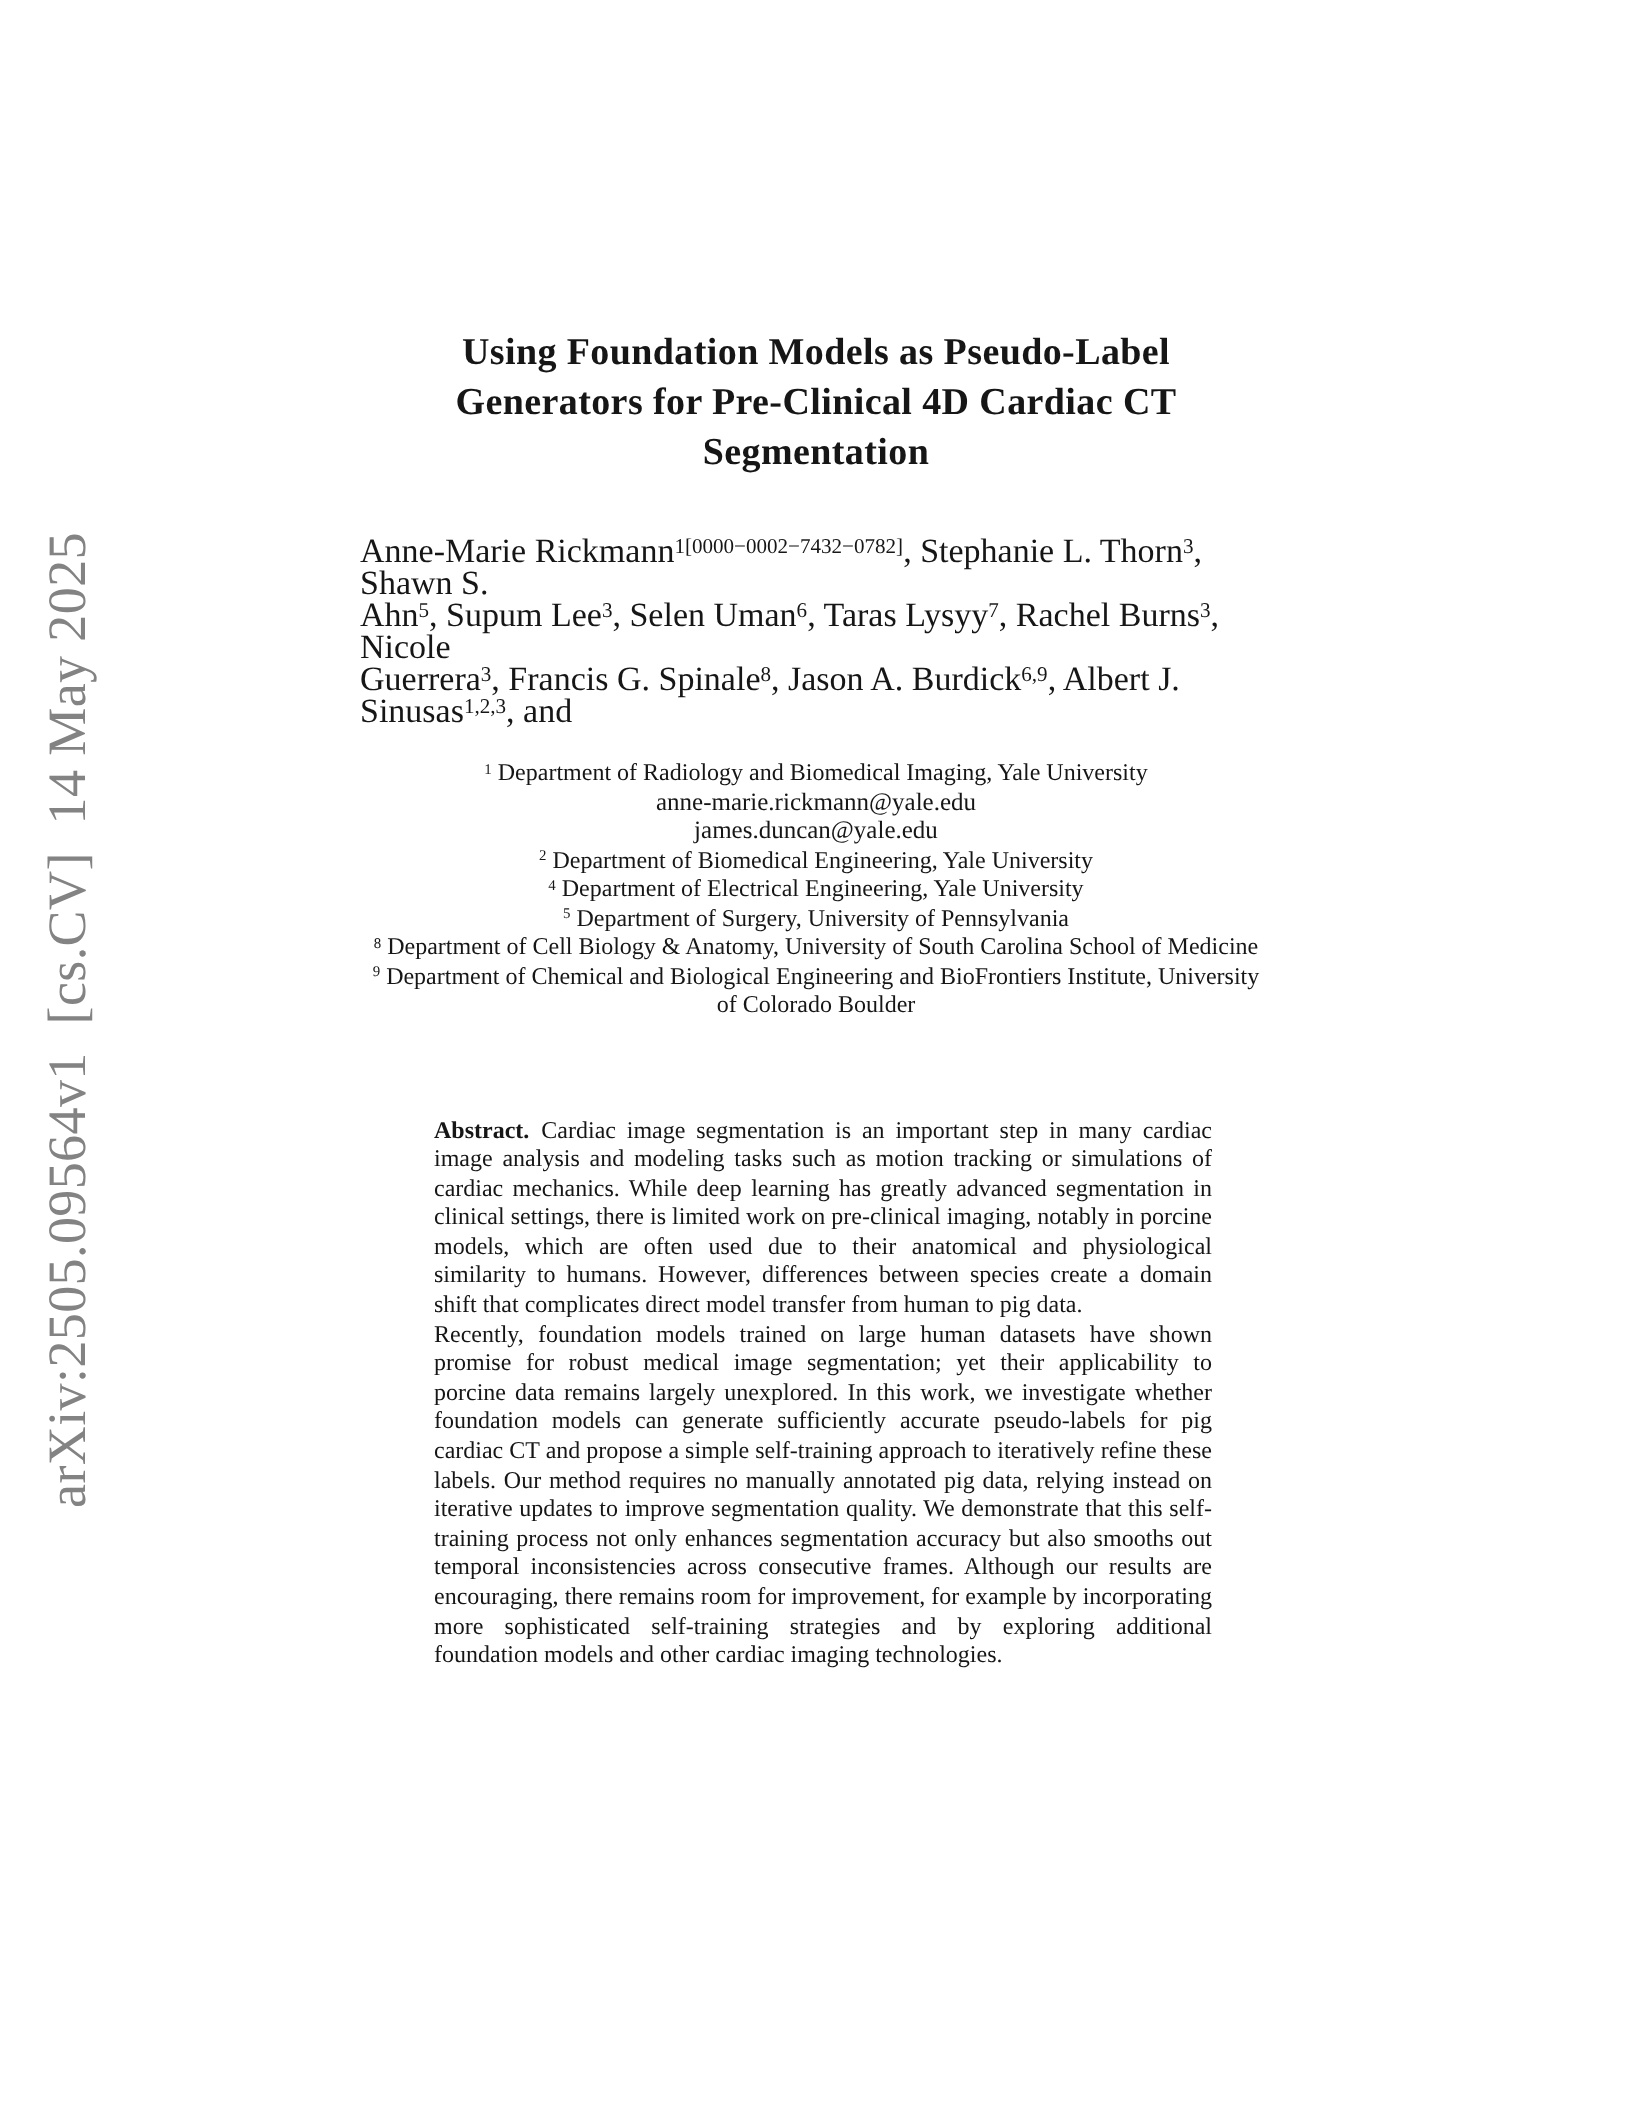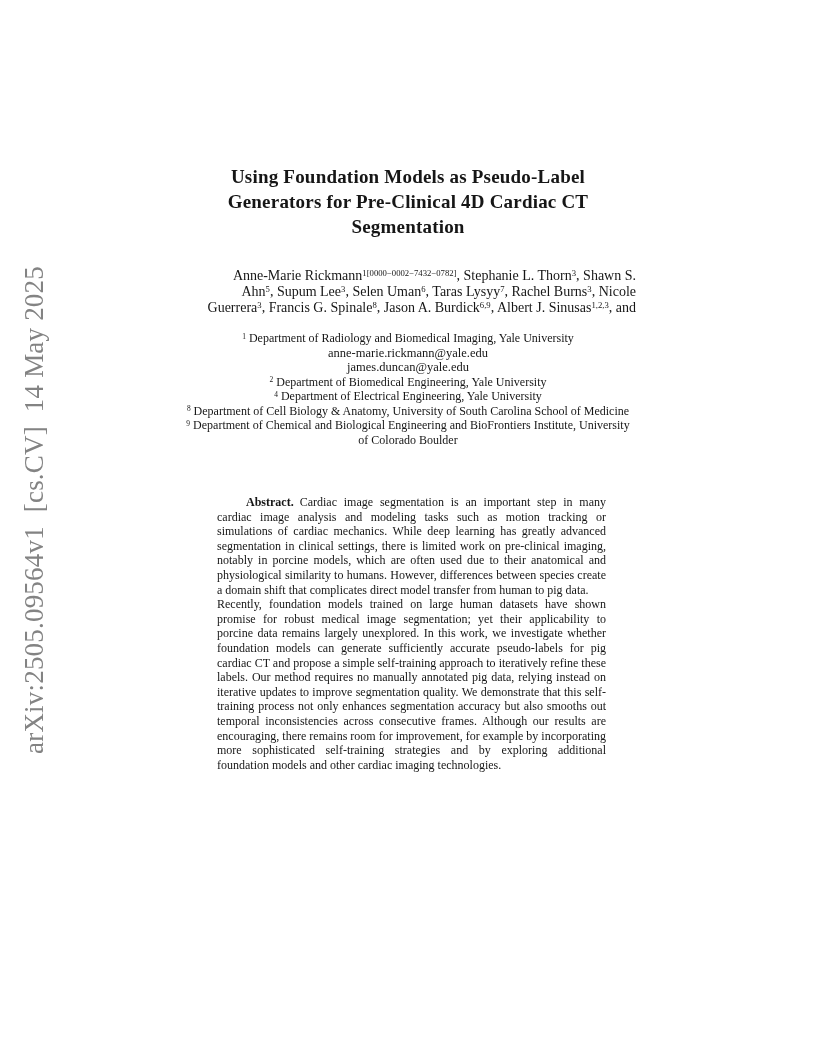--- a/index.html
+++ b/index.html
@@ -37,23 +37,23 @@
   .title {
     margin: 0;
     font-size: 19px;
     line-height: 25px;
     font-weight: bold;
     text-align: center;
     letter-spacing: 0.2px;
   }
   .authors {
     margin-top: 29px;
-    font-size: 14px;
+    font-size: 17px;
     line-height: 16px;
-    text-align: right;
+    text-align: left;
   }
   sup {
     font-size: 0.62em;
     line-height: 0;
     vertical-align: 0.45em;
   }
   .affiliations {
     margin-top: 15px;
     font-size: 12px;
     line-height: 14.5px;
@@ -65,21 +65,21 @@
     font-size: 12.5px;
     line-height: 14.5px;
   }
   .abstract {
     margin: 48px 30px 0 37px;
     font-size: 12px;
     line-height: 14.6px;
     text-align: justify;
   }
   .abstract p { margin: 0; }
-  .abstract .abs-head { margin-right: 0.5em; margin-left: 29px; }
+  .abstract .abs-head { margin-right: 0.5em; }
 </style>
 </head>
 <body>
 
 <div class="page">
 
   <div class="arxiv-anchor">
     <span class="arxiv-label">arXiv:2505.09564v1  [cs.CV]  14 May 2025</span>
   </div>
 
@@ -96,20 +96,21 @@
         <div>Ahn<sup>5</sup>, Supum Lee<sup>3</sup>, Selen Uman<sup>6</sup>, Taras Lysyy<sup>7</sup>, Rachel Burns<sup>3</sup>, Nicole</div>
         <div>Guerrera<sup>3</sup>, Francis G. Spinale<sup>8</sup>, Jason A. Burdick<sup>6,9</sup>, Albert J. Sinusas<sup>1,2,3</sup>, and</div>
       </div>
 
     <div class="affiliations">
         <div class="affil"><sup>1</sup>Department of Radiology and Biomedical Imaging, Yale University</div>
         <div class="email">anne-marie.rickmann@yale.edu</div>
         <div class="email">james.duncan@yale.edu</div>
         <div class="affil"><sup>2</sup>Department of Biomedical Engineering, Yale University</div>
         <div class="affil"><sup>4</sup>Department of Electrical Engineering, Yale University</div>
+        <div class="affil"><sup>5</sup>Department of Surgery, University of Pennsylvania</div>
         <div class="affil"><sup>8</sup>Department of Cell Biology &amp; Anatomy, University of South Carolina School of Medicine</div>
         <div class="affil"><sup>9</sup>Department of Chemical and Biological Engineering and BioFrontiers Institute, University of Colorado Boulder</div>
       </div>
 
     <section class="abstract">
       <p>
         <b class="abs-head">Abstract.</b><span>Cardiac image segmentation is an important step in many cardiac image analysis and modeling tasks such as motion tracking or simulations of cardiac mechanics. While deep learning has greatly advanced segmentation in clinical settings, there is limited work on pre-clinical imaging, notably in porcine models, which are often used due to their anatomical and physiological similarity to humans. However, differences between species create a domain shift that complicates direct model transfer from human to pig data.</span>
       </p>
       <p>Recently, foundation models trained on large human datasets have shown promise for robust medical image segmentation; yet their applicability to porcine data remains largely unexplored. In this work, we investigate whether foundation models can generate sufficiently accurate pseudo-labels for pig cardiac CT and propose a simple self-training approach to iteratively refine these labels. Our method requires no manually annotated pig data, relying instead on iterative updates to improve segmentation quality. We demonstrate that this self-training process not only enhances segmentation accuracy but also smooths out temporal inconsistencies across consecutive frames. Although our results are encouraging, there remains room for improvement, for example by incorporating more sophisticated self-training strategies and by exploring additional foundation models and other cardiac imaging technologies.</p>
     </section>

